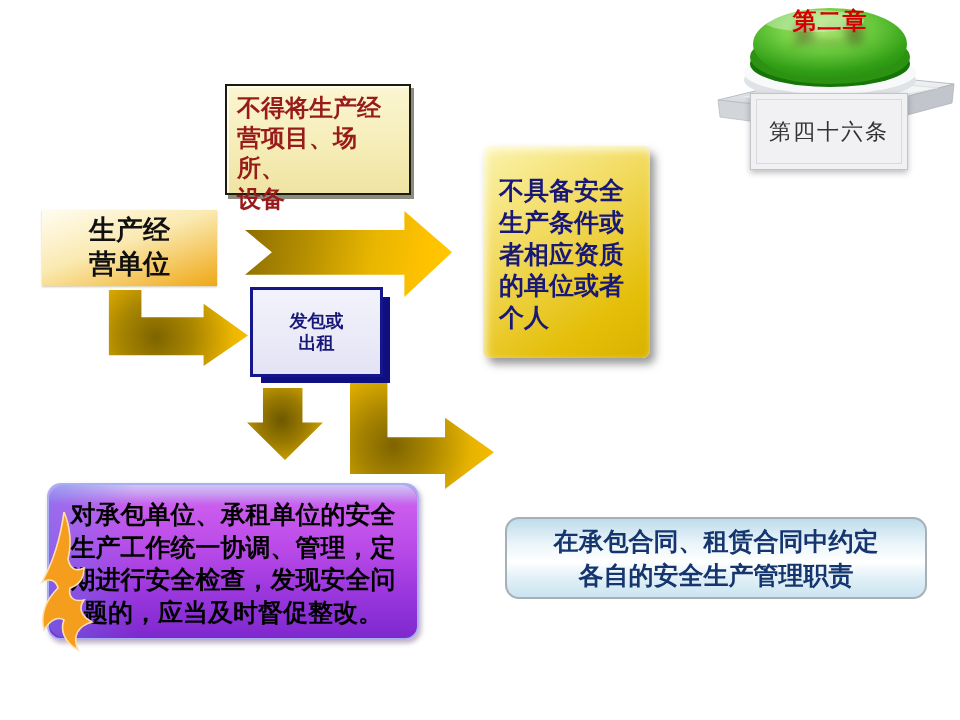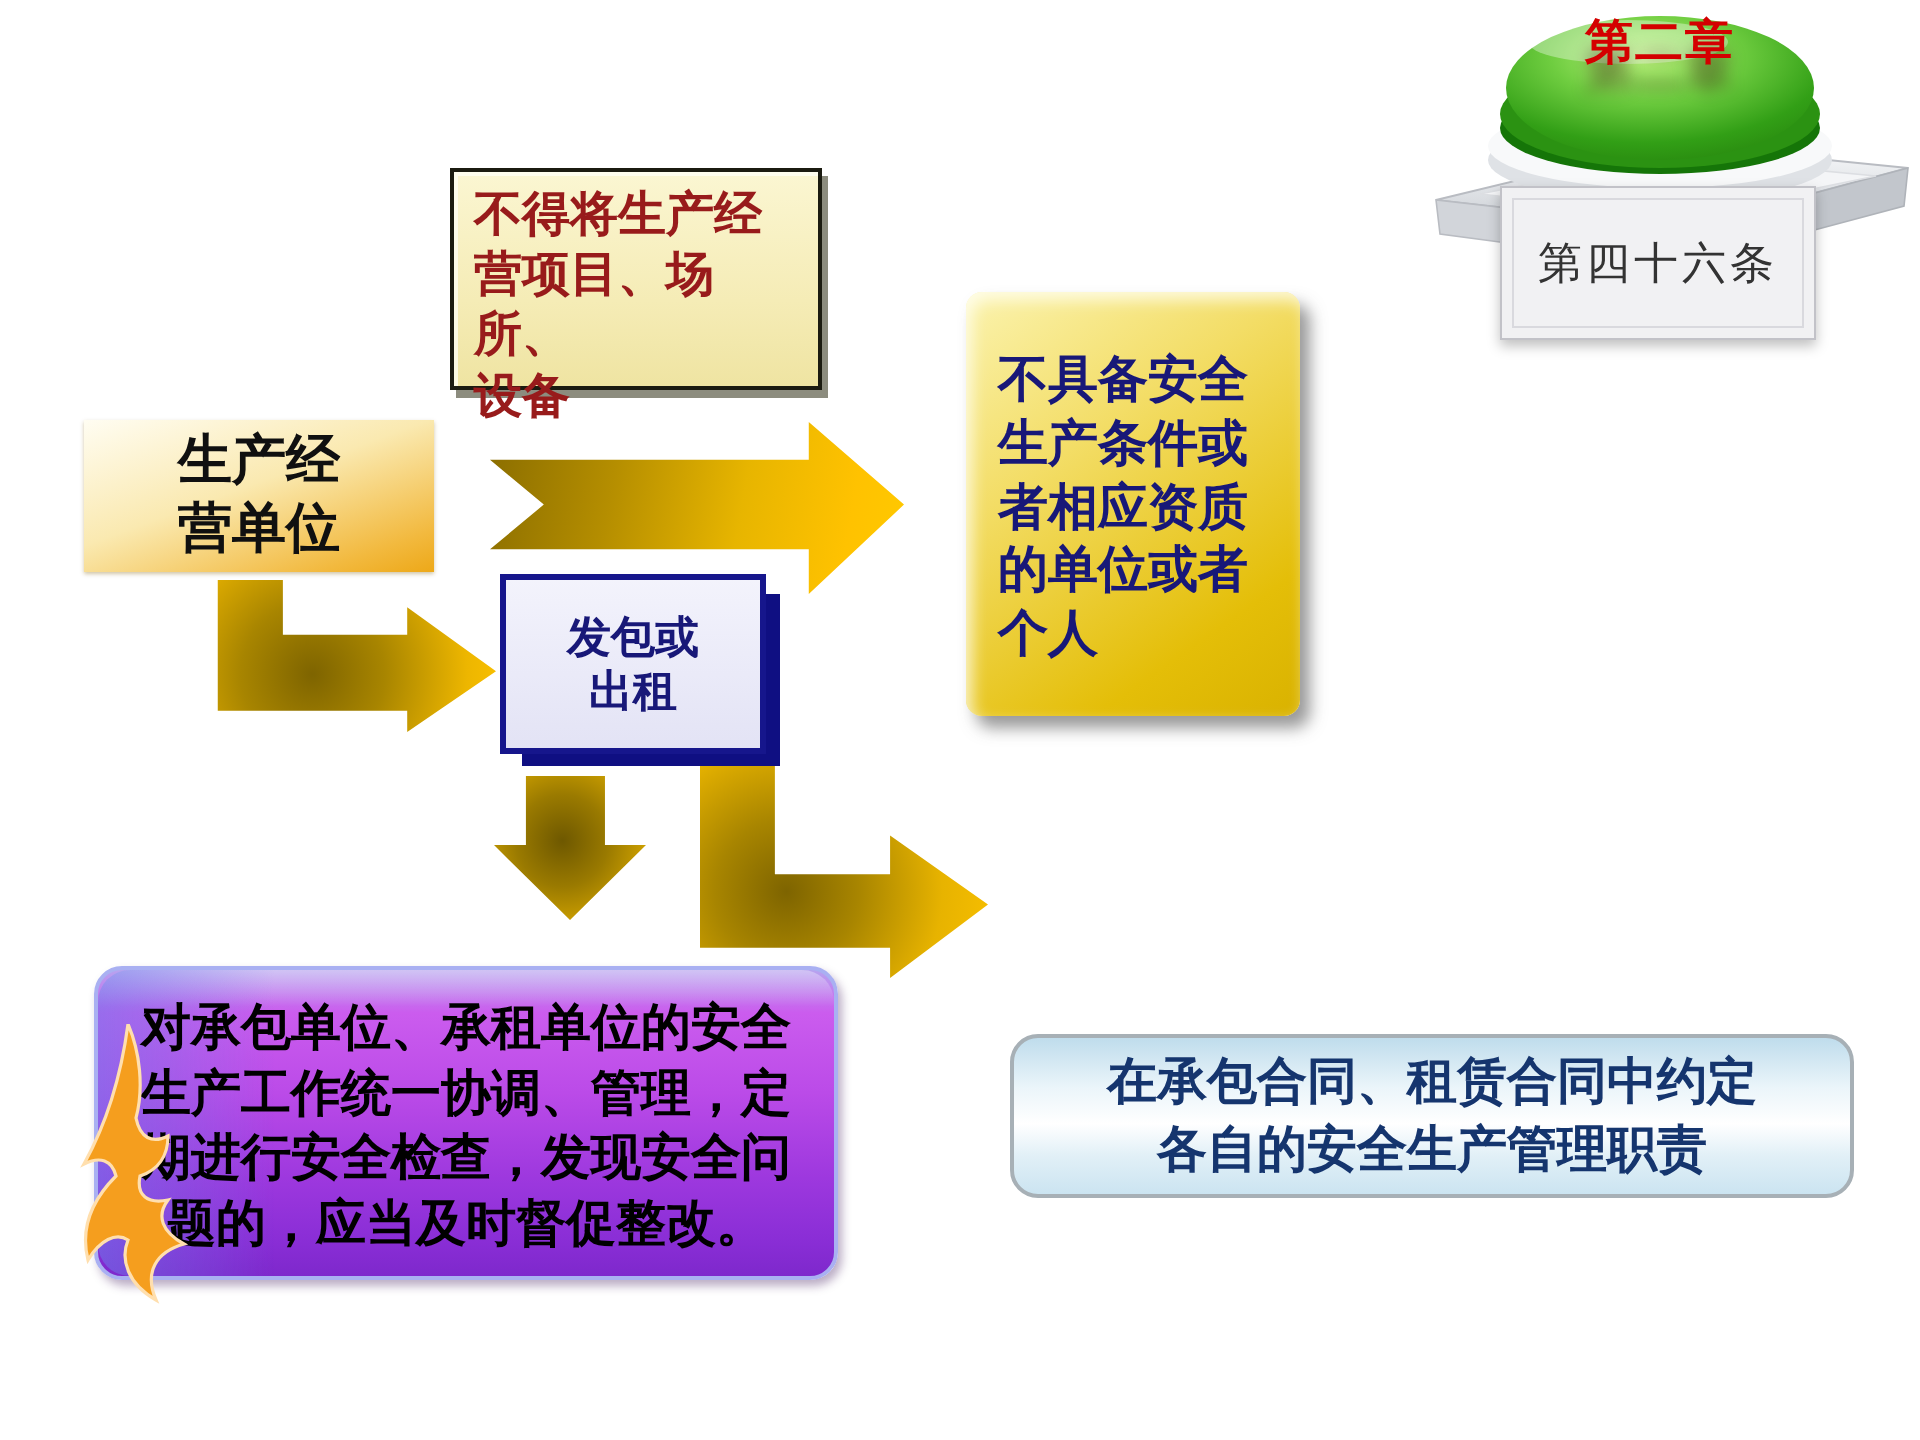--- a/index.html
+++ b/index.html
@@ -48,21 +48,21 @@
     display:flex; align-items:center; justify-content:center;
     color:#101010; font-size:27px; line-height:1.25; text-align:center;
   }
 
   #contract-box {
     left:250px; top:287px; width:133px; height:90px; z-index:2;
     background:linear-gradient(180deg,#F3F3FC 0%,#E3E3F5 100%);
     border:3px solid #16168C;
     box-shadow:9px 8px 0 -2px #0F0F82;
     display:flex; align-items:center; justify-content:center;
-    color:#181878; font-size:22px; line-height:1.25; text-align:center;
+    color:#181878; font-size:18px; line-height:1.25; text-align:center;
   }
 
   #unqualified-box {
     left:483px; top:146px; width:167px; height:212px; z-index:2;
     border-radius:8px;
     background:linear-gradient(145deg,#FBF3AE 0%,#F3DD66 35%,#E4BE08 78%,#D9B200 100%);
     box-shadow:5px 6px 8px rgba(70,70,70,0.55), inset 3px 4px 8px rgba(255,255,245,0.8);
     padding:29px 0 0 16px; color:#181878; font-size:25px; line-height:1.27;
   }
 

